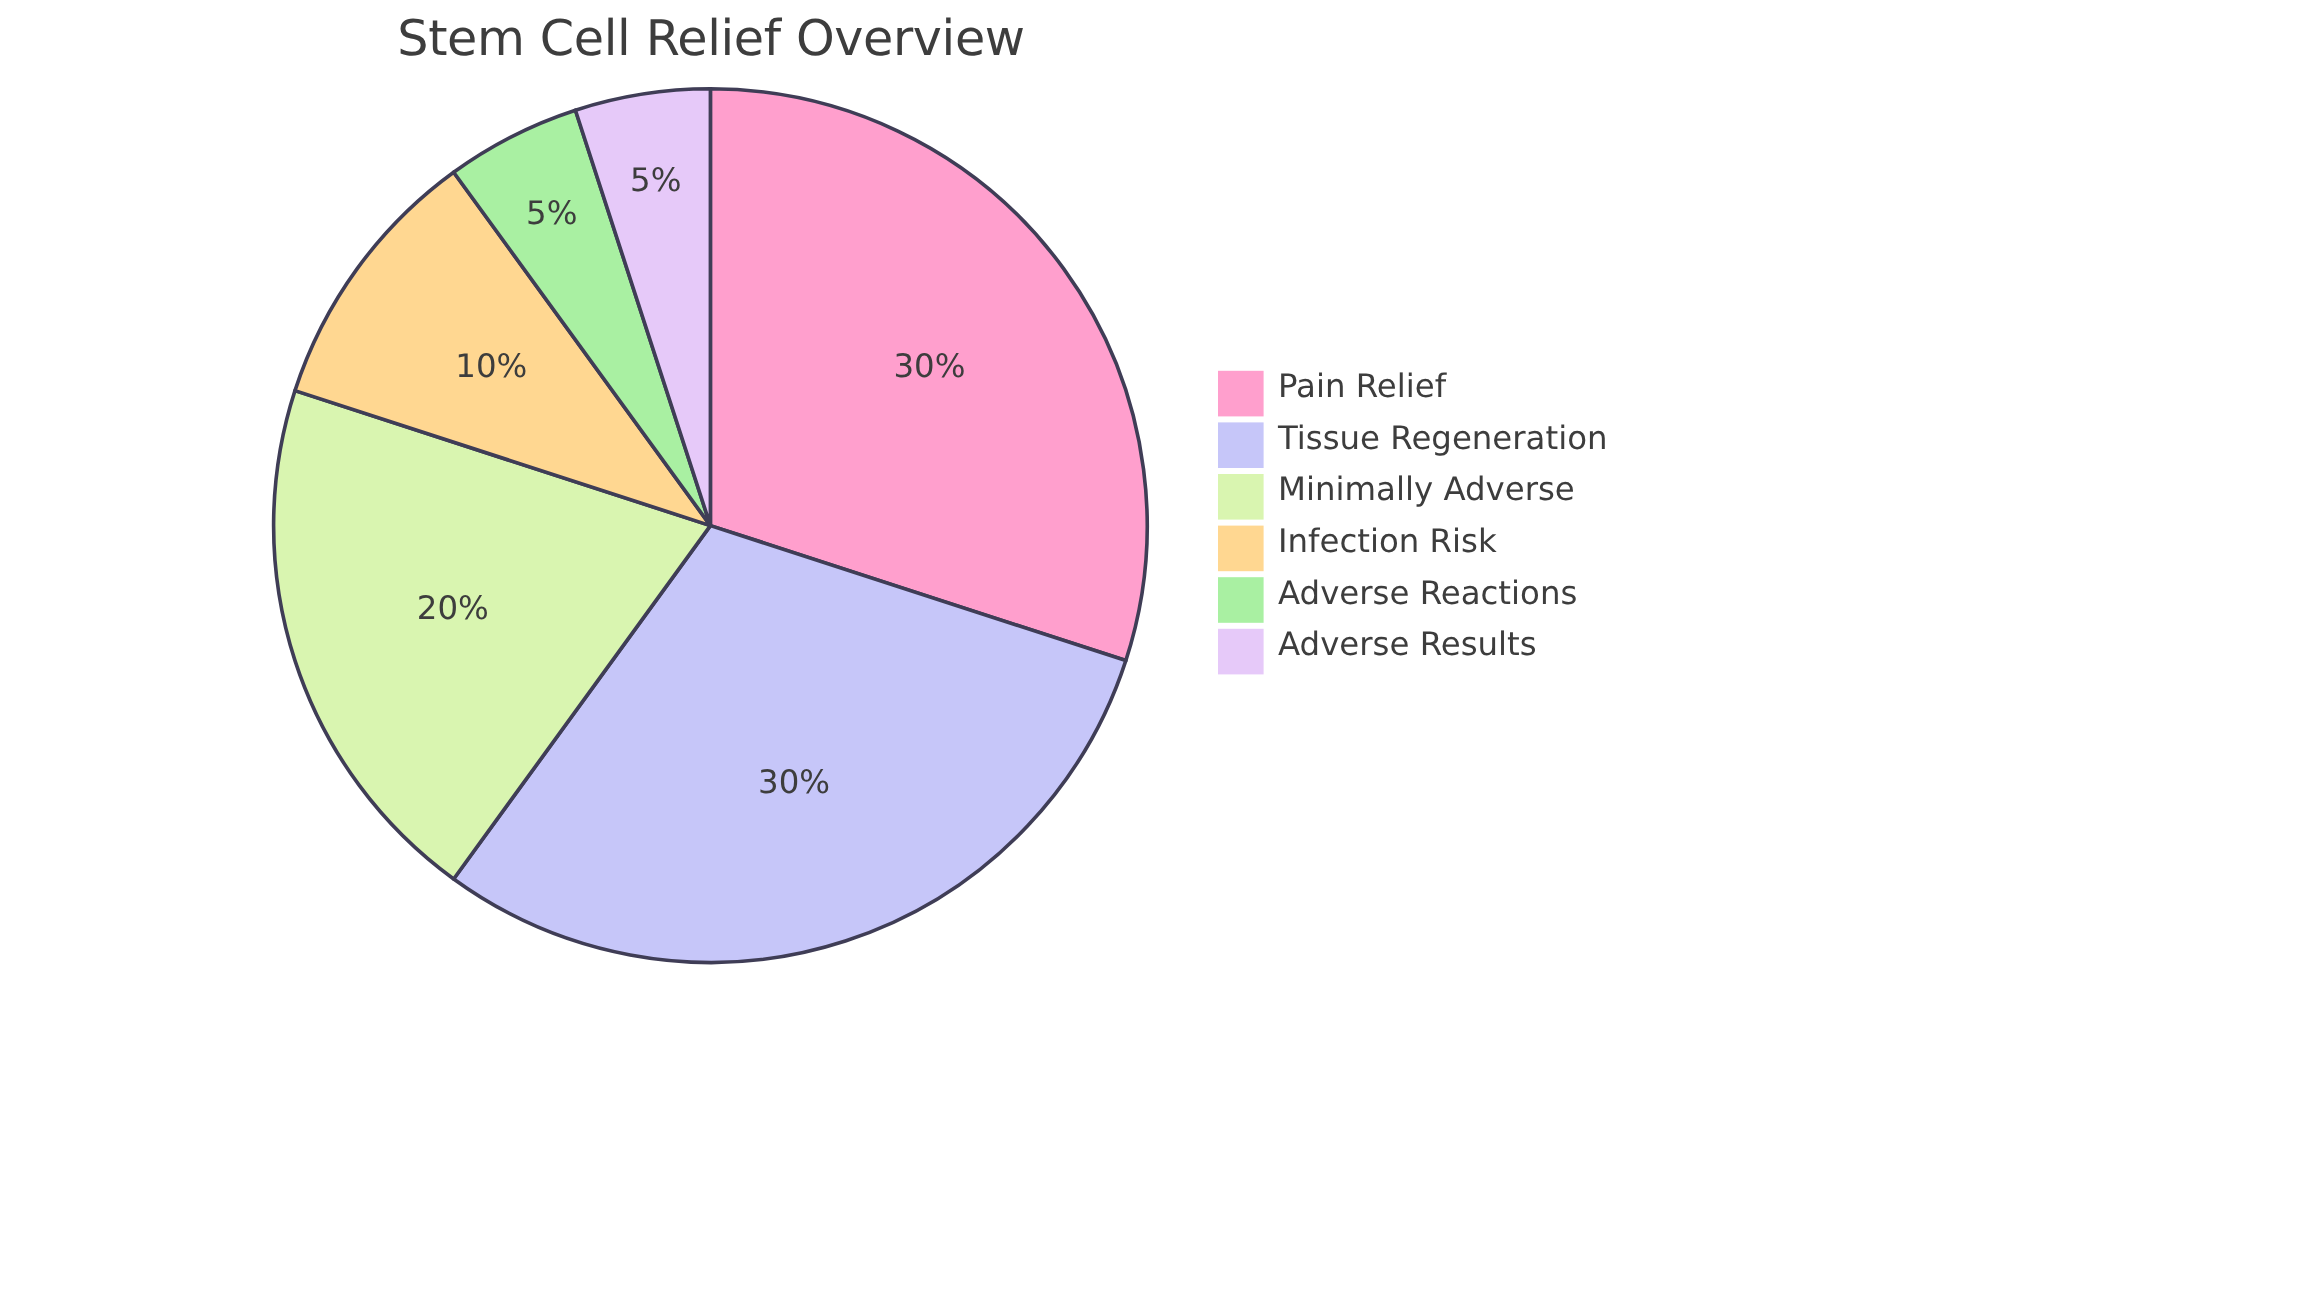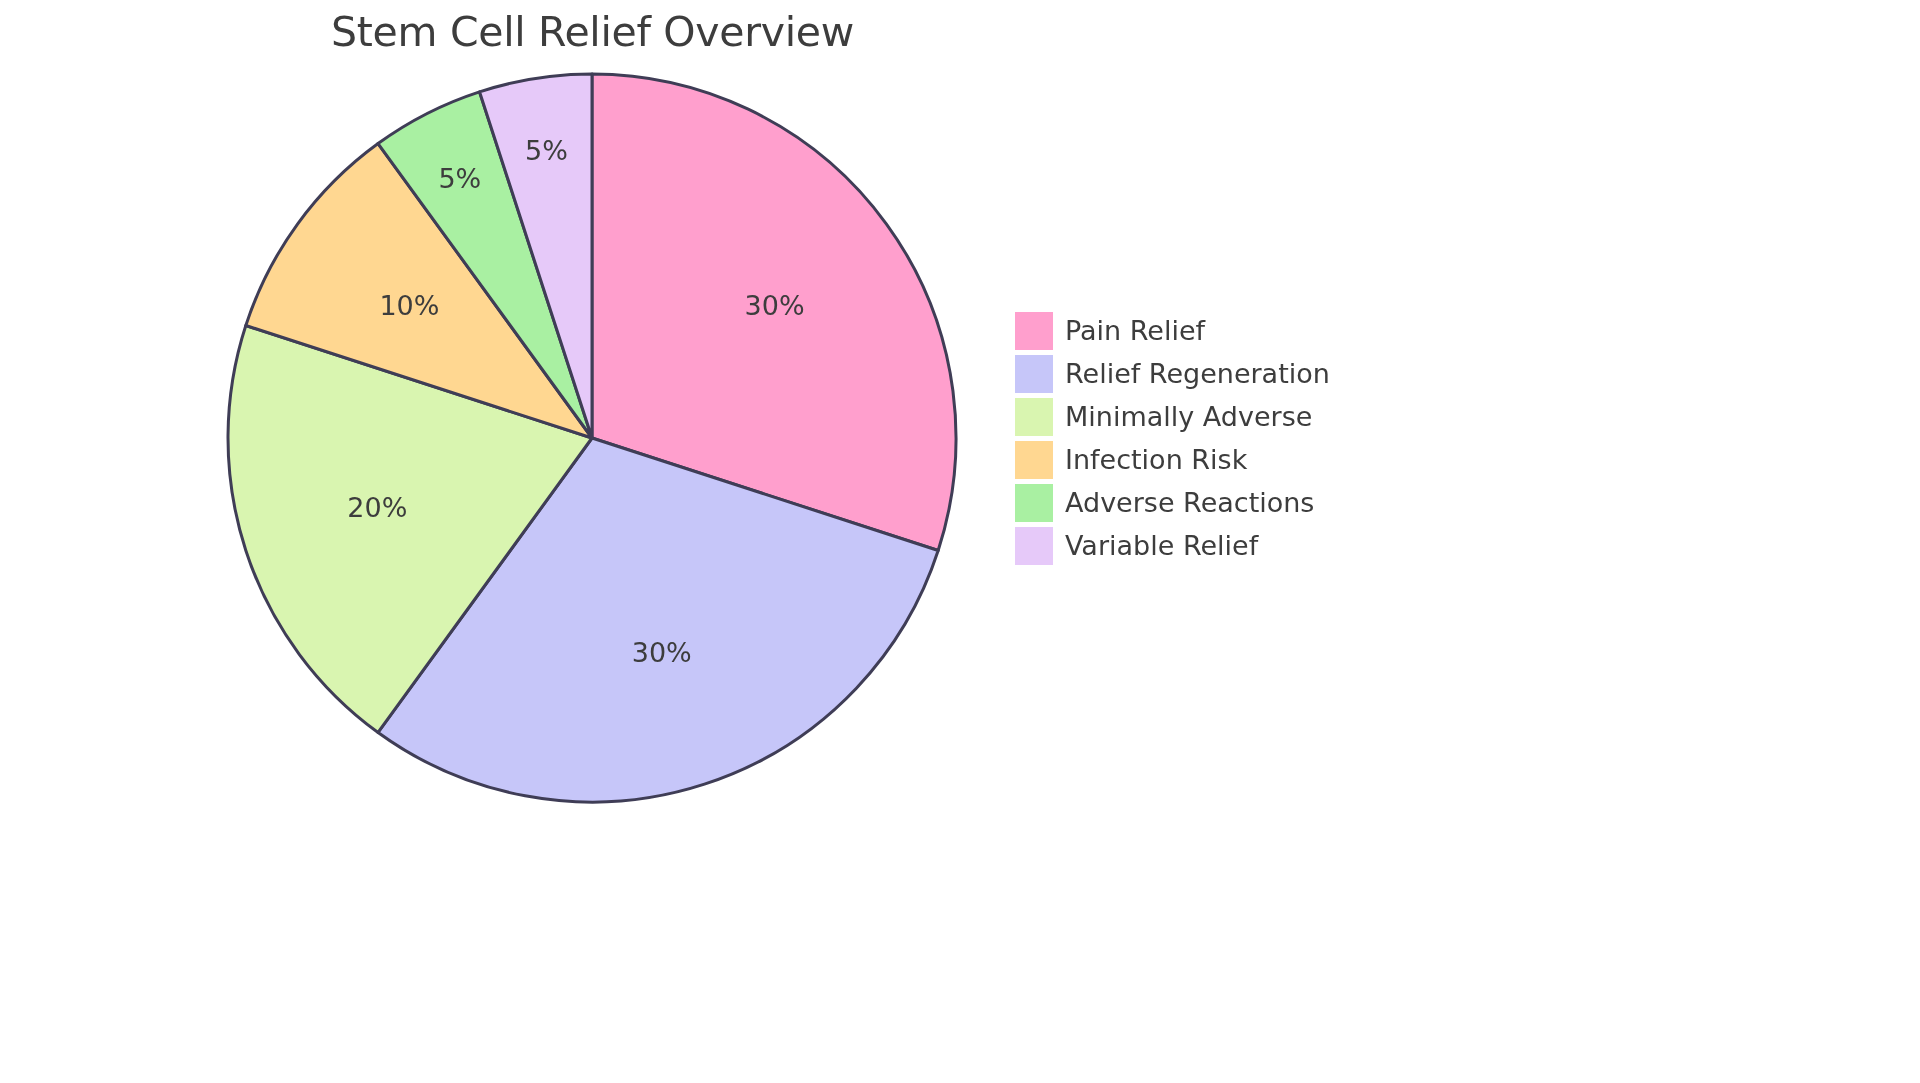--- a/index.html
+++ b/index.html
@@ -54,21 +54,21 @@
   #legend {
     position: absolute;
     left: 1015px;
     top: 309px;
     display: flex;
     flex-direction: column;
     gap: 0px;
   }
   .legend-row {
     display: flex;
-    align-items: center;
+    align-items: flex-start;
     height: 43px;
   }
   .legend-swatch {
     width: 38px;
     height: 38px;
     flex: 0 0 38px;
   }
   .legend-label {
     margin-left: 12px;
     font-size: 27px;
@@ -103,33 +103,33 @@
       </g>
   </svg>
 
   <div id="legend">
       <div class="legend-row">
         <span class="legend-swatch" style="background: rgb(255, 159, 205);"></span>
         <span class="legend-label">Pain Relief</span>
       </div>
       <div class="legend-row">
         <span class="legend-swatch" style="background: rgb(198, 198, 249);"></span>
-        <span class="legend-label">Relief Regeneration</span>
+        <span class="legend-label">Tissue Regeneration</span>
       </div>
       <div class="legend-row">
         <span class="legend-swatch" style="background: rgb(217, 245, 176);"></span>
         <span class="legend-label">Minimally Adverse</span>
       </div>
       <div class="legend-row">
         <span class="legend-swatch" style="background: rgb(255, 215, 145);"></span>
         <span class="legend-label">Infection Risk</span>
       </div>
       <div class="legend-row">
         <span class="legend-swatch" style="background: rgb(169, 240, 162);"></span>
         <span class="legend-label">Adverse Reactions</span>
       </div>
       <div class="legend-row">
         <span class="legend-swatch" style="background: rgb(230, 201, 249);"></span>
-        <span class="legend-label">Variable Relief</span>
+        <span class="legend-label">Adverse Results</span>
       </div>
     </div>
 
 </div>
 
 </body></html>

